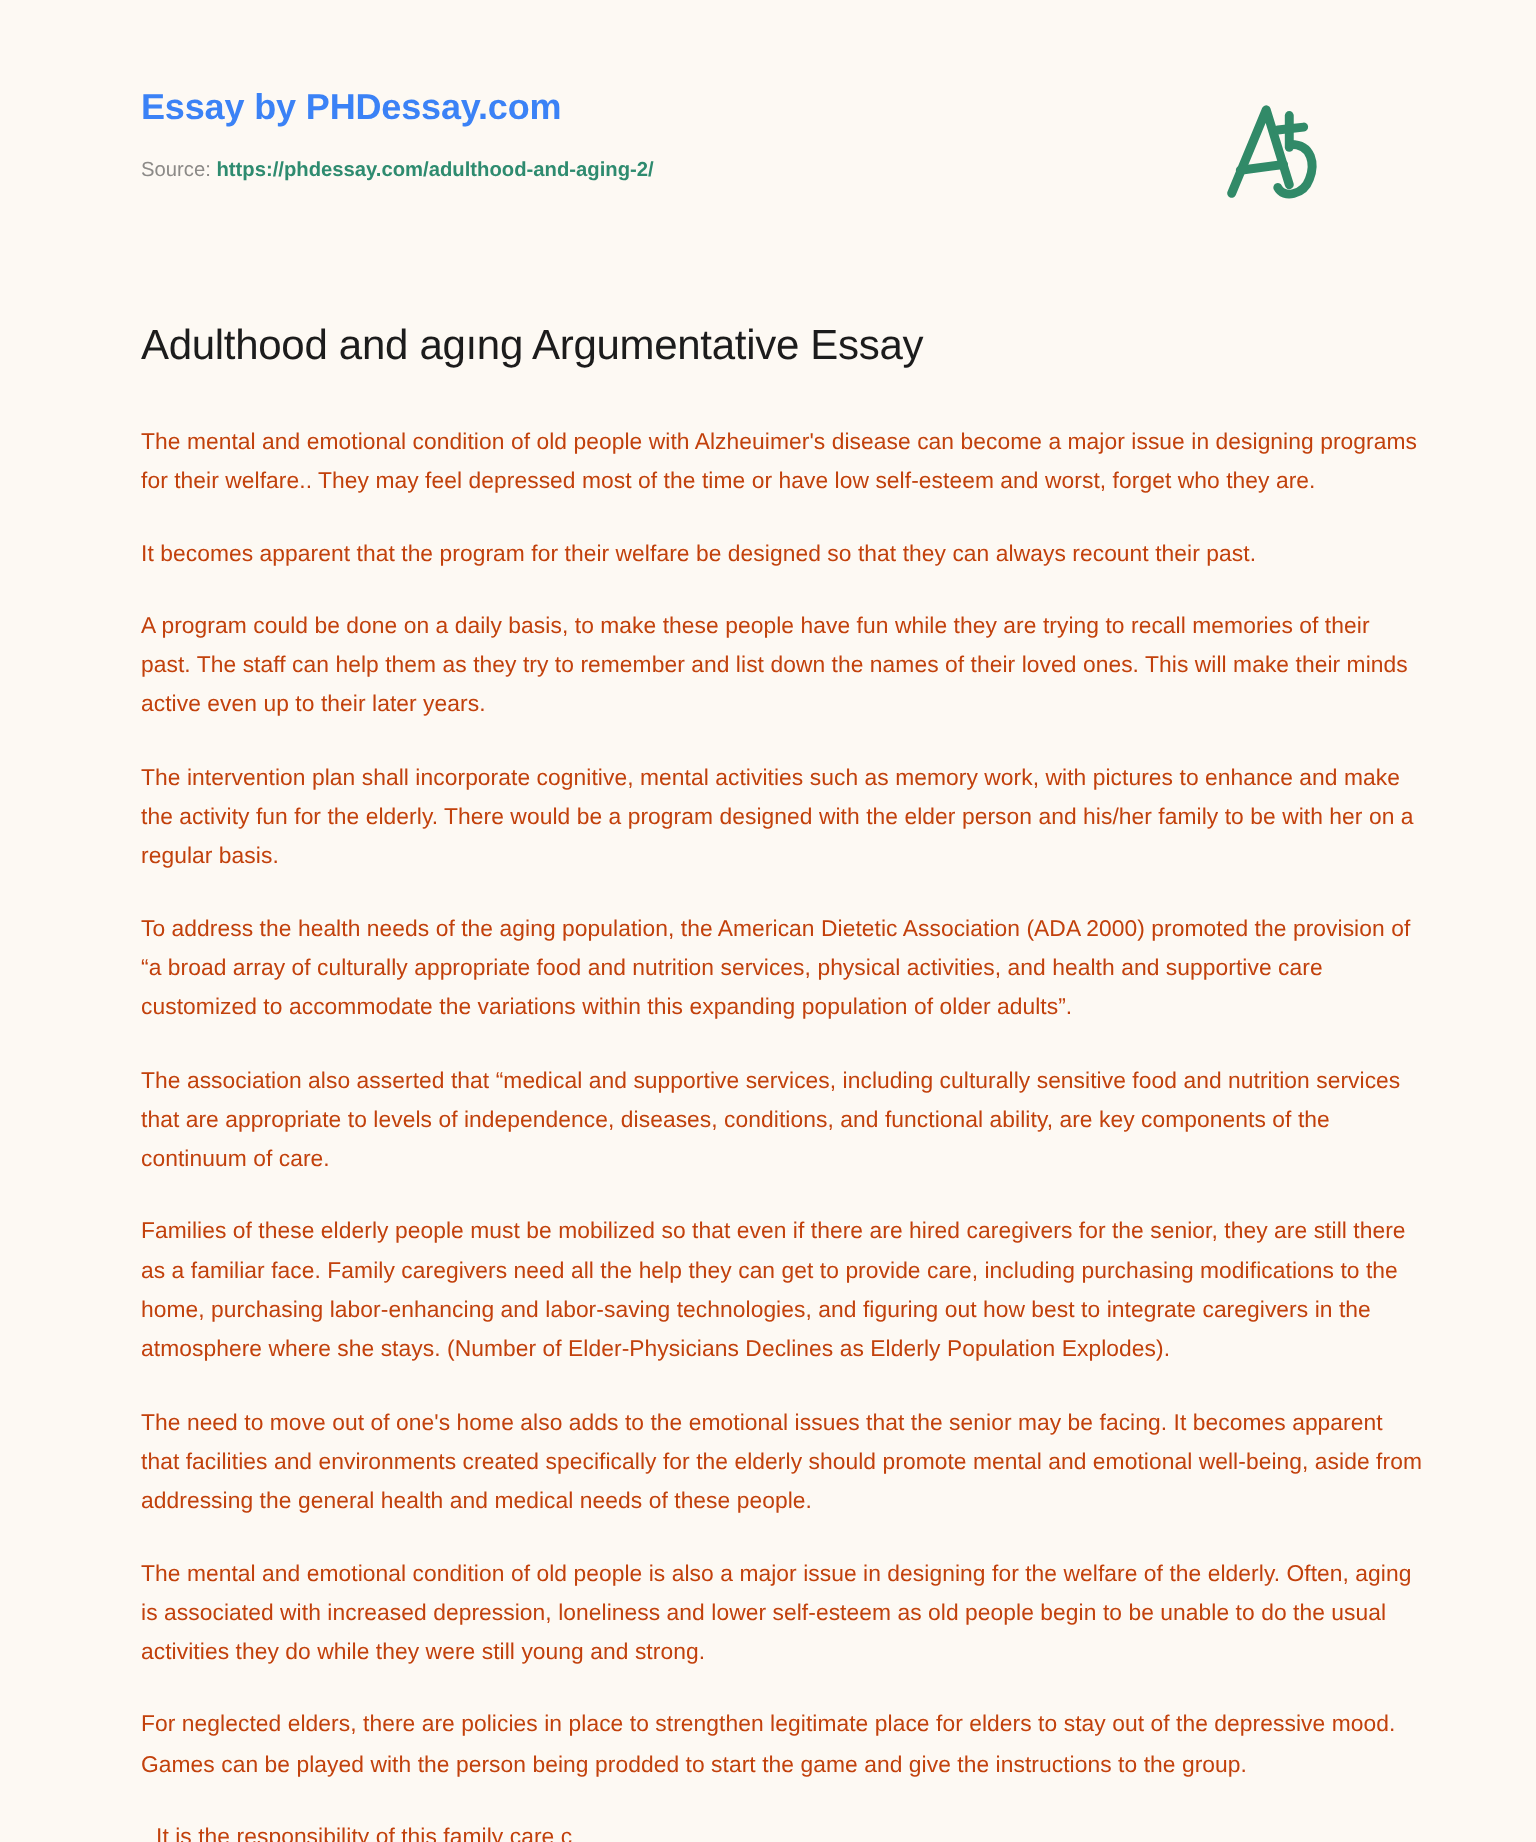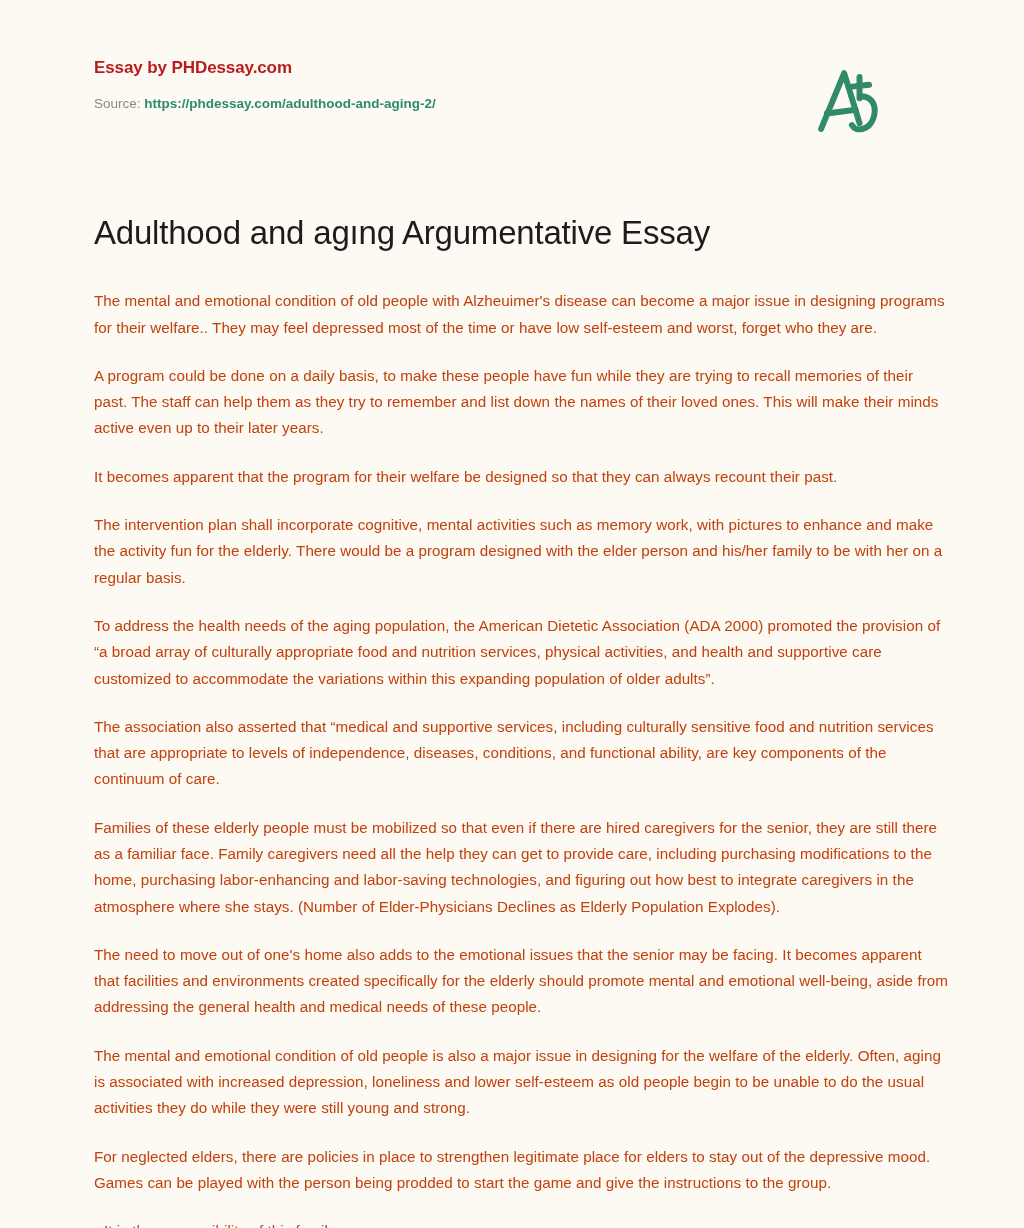--- a/index.html
+++ b/index.html
@@ -24,23 +24,23 @@
     position: relative;
     padding: 58px 64px 0 94px;
     display: flex;
     align-items: flex-start;
     justify-content: space-between;
   }
   .header-left {
     display: block;
   }
   .brand-title {
-    font-size: 17px;
+    font-size: 24px;
     font-weight: 700;
-    color: #b91c1c;
+    color: #3b82f6;
     letter-spacing: -0.1px;
     line-height: 1.2;
     margin: 0;
     white-space: nowrap;
   }
   .source-line {
     margin-top: 17px;
     font-size: 13.5px;
     color: #8c8a87;
     line-height: 1.3;
@@ -55,21 +55,21 @@
     margin-top: -4px;
     margin-right: 64px;
     width: 96px;
     height: 96px;
     display: block;
   }
   .content {
     padding: 0 76px 0 94px;
   }
   .essay-title {
-    font-size: 33px;
+    font-size: 28px;
     font-weight: 400;
     color: #1c1c1c;
     margin: 0;
     padding-top: 62px;
     line-height: 1.25;
     letter-spacing: -0.2px;
   }
   .paragraphs {
     margin-top: 35px;
   }
@@ -111,22 +111,22 @@
         <path d="M63 44 C78 44 80 58 76 68 C72 79 58 82 54 74"></path>
       </g>
     </svg>
   </div>
 
   <div class="content">
     <h2 class="essay-title">Adulthood and agıng Argumentative Essay</h2>
 
     <div class="paragraphs clipped-wrap">
       <p class="para">The mental and emotional condition of old people with Alzheuimer's disease can become a major issue in designing programs for their welfare.. They may feel depressed most of the time or have low self-esteem and worst, forget who they are.</p>
+      <p class="para">It becomes apparent that the program for their welfare be designed so that they can always recount their past.</p>
       <p class="para">A program could be done on a daily basis, to make these people have fun while they are trying to recall memories of their past. The staff can help them as they try to remember and list down the names of their loved ones. This will make their minds active even up to their later years.</p>
-      <p class="para">It becomes apparent that the program for their welfare be designed so that they can always recount their past.</p>
       <p class="para">The intervention plan shall incorporate cognitive, mental activities such as memory work, with pictures to enhance and make the activity fun for the elderly. There would be a program designed with the elder person and his/her family to be with her on a regular basis.</p>
       <p class="para">To address the health needs of the aging population, the American Dietetic Association (ADA 2000) promoted the provision of “a broad array of culturally appropriate food and nutrition services, physical activities, and health and supportive care customized to accommodate the variations within this expanding population of older adults”.</p>
       <p class="para">The association also asserted that “medical and supportive services, including culturally sensitive food and nutrition services that are appropriate to levels of independence, diseases, conditions, and functional ability, are key components of the continuum of care.</p>
       <p class="para">Families of these elderly people must be mobilized so that even if there are hired caregivers for the senior, they are still there as a familiar face. Family caregivers need all the help they can get to provide care, including purchasing modifications to the home, purchasing labor-enhancing and labor-saving technologies, and figuring out how best to integrate caregivers in the atmosphere where she stays.  (Number of Elder-Physicians Declines as Elderly Population Explodes).</p>
       <p class="para">The need to move out of one's home also adds to the emotional issues that the senior may be facing. It becomes apparent that facilities and environments created specifically for the elderly should promote mental and emotional well-being, aside from addressing the general health and medical needs of these people.</p>
       <p class="para">The mental and emotional condition of old people is also a major issue in designing for the welfare of the elderly. Often, aging is associated with increased depression, loneliness and lower self-esteem as old people begin to be unable to do the usual activities they do while they were still young and strong.</p>
       <p class="para">For neglected elders, there are policies in place to strengthen legitimate place for elders to stay out of the depressive mood. Games can be played with the person being prodded to start the game and give the instructions to the group.</p>
       <p class="para indented">It is the responsibility of this family care c</p>
     </div>
   </div>

